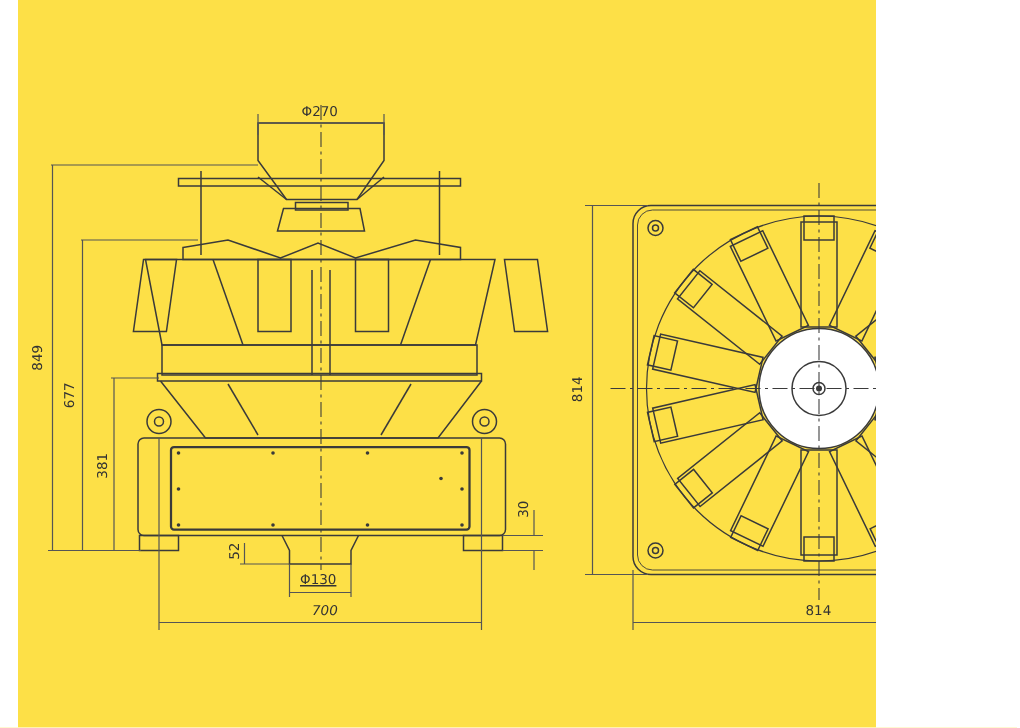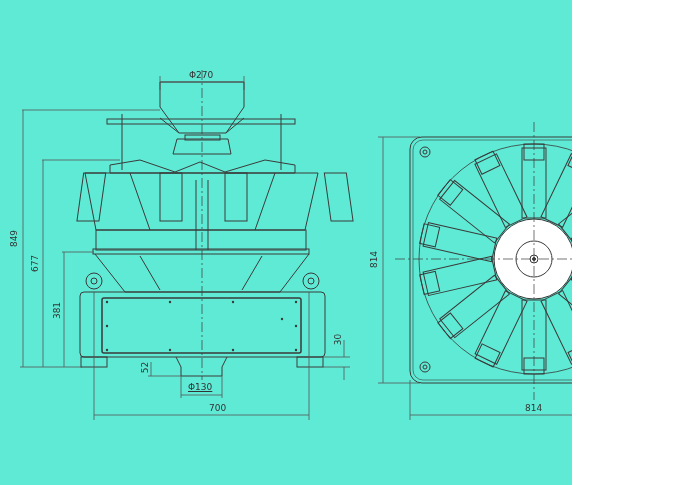--- a/index.html
+++ b/index.html
@@ -1,16 +1,16 @@
 <!DOCTYPE html>
 <html><head>
 <meta charset="utf-8">
 <style>
   html,body{margin:0;padding:0;background:#ffffff;}
-  #stage{position:relative;width:572px;height:485px;background:#5eead4;overflow:hidden;font-family:"DejaVu Sans",sans-serif;}
+  #stage{position:relative;width:572px;height:485px;background:#fde047;overflow:hidden;font-family:"DejaVu Sans",sans-serif;margin-left:12px;}
   svg{position:absolute;left:0;top:0;}
   .dim-label{position:absolute;font-size:9px;color:#333;font-family:"DejaVu Sans",sans-serif;white-space:nowrap;line-height:1;}
   .vert{transform:rotate(-90deg);transform-origin:center center;}
 </style>
 </head>
 <body>
 
 <div id="stage">
 
   <svg width="680" height="485" viewBox="0 0 680 485" fill="none" stroke="#3a3a3a" stroke-width="1">
@@ -200,16 +200,16 @@
     <line x1="410" y1="415" x2="658" y2="415"></line>
   </svg>
 
   <span class="dim-label" style="left:189px;top:71px;">Φ270</span>
   <span class="dim-label vert" style="left:6px;top:234px;">849</span>
   <span class="dim-label vert" style="left:27px;top:259px;">677</span>
   <span class="dim-label vert" style="left:49px;top:306px;">381</span>
   <span class="dim-label vert" style="left:333px;top:335px;">30</span>
   <span class="dim-label vert" style="left:140px;top:363px;">52</span>
   <span class="dim-label" style="left:188px;top:383px;text-decoration:underline;">Φ130</span>
-  <span class="dim-label" style="left:209px;top:404px;">700</span>
+  <span class="dim-label" style="left:196px;top:404px;font-style:italic;">700</span>
   <span class="dim-label vert" style="left:366px;top:255px;">814</span>
   <span class="dim-label" style="left:525px;top:404px;">814</span>
 </div>
 
 </body></html>

